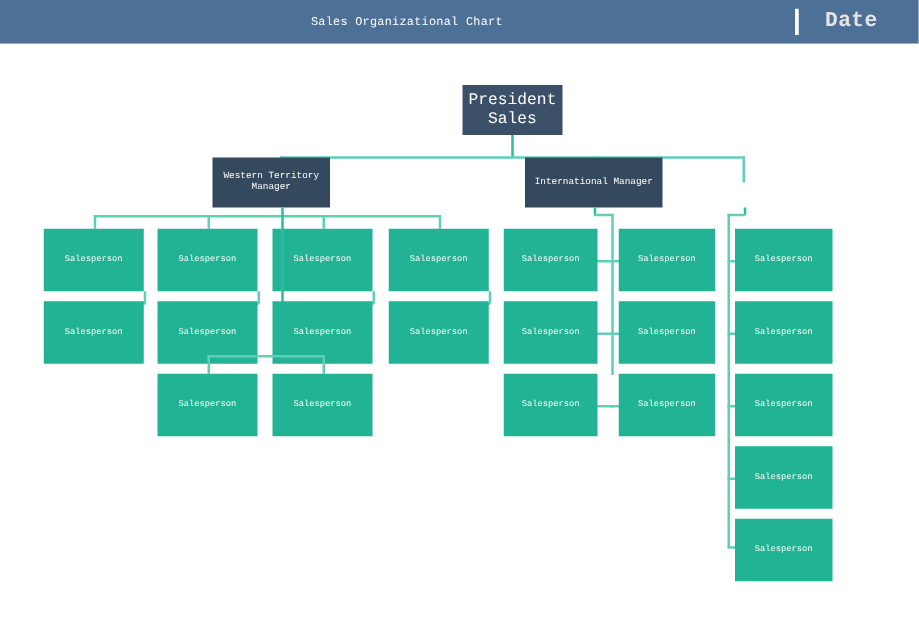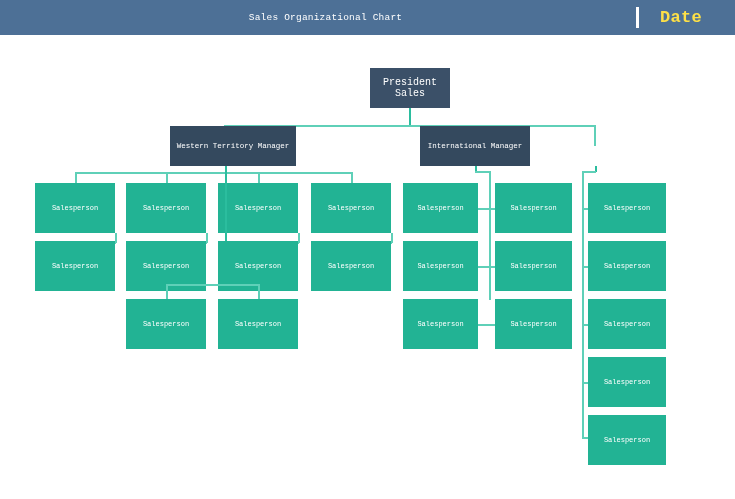--- a/index.html
+++ b/index.html
@@ -21,33 +21,33 @@
     color:#ffffff;font-size:9.5px;letter-spacing:.2px;
     transform:translateX(-42px);
   }
   .titlebar .divider{
     position:absolute;left:636px;top:7px;width:3px;height:21px;
     background:#ffffff;
   }
   .titlebar .date-label{
     position:absolute;left:660px;top:0;height:35px;
     display:flex;align-items:center;
-    color:#fde047;font-size:17px;font-weight:bold;letter-spacing:.3px;
+    color:#e5e5e5;font-size:17px;font-weight:bold;letter-spacing:.3px;
   }
 
   
   .canvas{position:absolute;left:0;top:35px;width:735px;height:464px;background:#fff;}
 
   
   .node{
     position:absolute;box-sizing:border-box;
     display:flex;align-items:center;justify-content:center;
     text-align:center;color:#ffffff;line-height:1.15;
   }
-  .node.exec{background:#3b5068;font-size:10px;}
+  .node.exec{background:#3b5068;font-size:13px;}
   .node.mgr{background:#34495e;font-size:7.5px;}
   .node.staff{background:#22b394;font-size:7px;}
 
   
   .lnk{position:absolute;background:#5fd0b8;}
   .lnk.v{width:1.5px;}
   .lnk.h{height:1.5px;}
   .lnk.dark{background:#2bbd9e;}
 </style>
 </head>
@@ -68,21 +68,21 @@
     </div>
 
     <div class="lnk v dark" style="left:409px;top:73px;height:18px;"></div>
 
     <div class="lnk h" style="left:224px;top:90px;width:371px;"></div>
 
     <div class="lnk v" style="left:224px;top:90px;height:21px;"></div>
     <div class="lnk v" style="left:474px;top:90px;height:21px;"></div>
     <div class="lnk v" style="left:594px;top:90px;height:21px;"></div>
 
-    <div class="node mgr" style="left:170px;top:91px;width:126px;height:40px;">
+    <div class="node mgr" style="left:170px;top:91px;width:94px;height:40px;">
       <span>Western Territory Manager</span>
     </div>
     <div class="node mgr" style="left:420px;top:91px;width:110px;height:40px;">
       <span>International Manager</span>
     </div>
 
     <div class="lnk v dark" style="left:225px;top:131px;height:7px;"></div>
 
     <div class="lnk h" style="left:75px;top:137px;width:277px;"></div>
     <div class="lnk v" style="left:75px;top:137px;height:11px;"></div>

